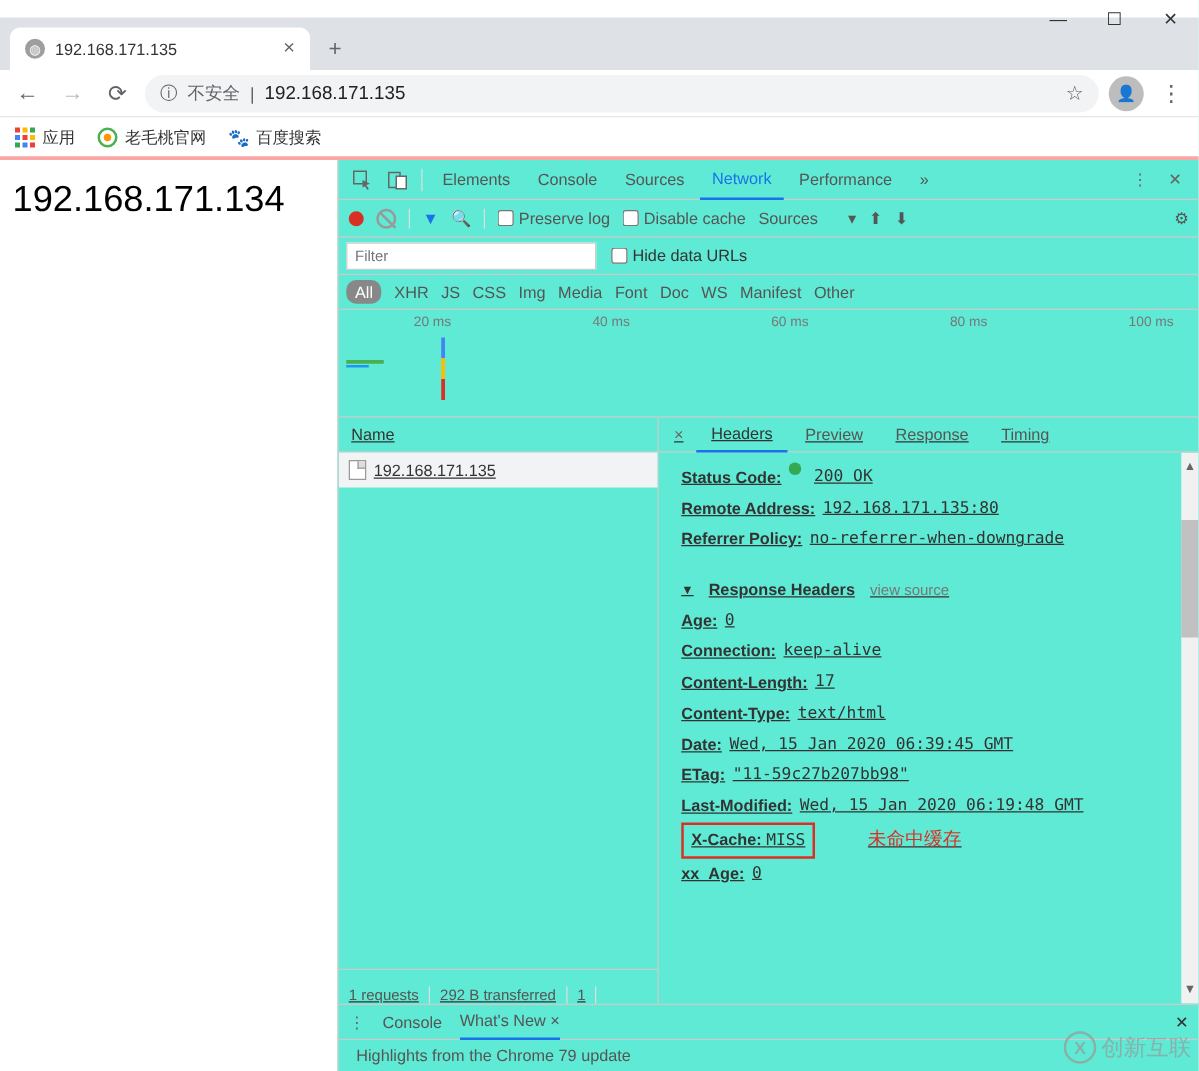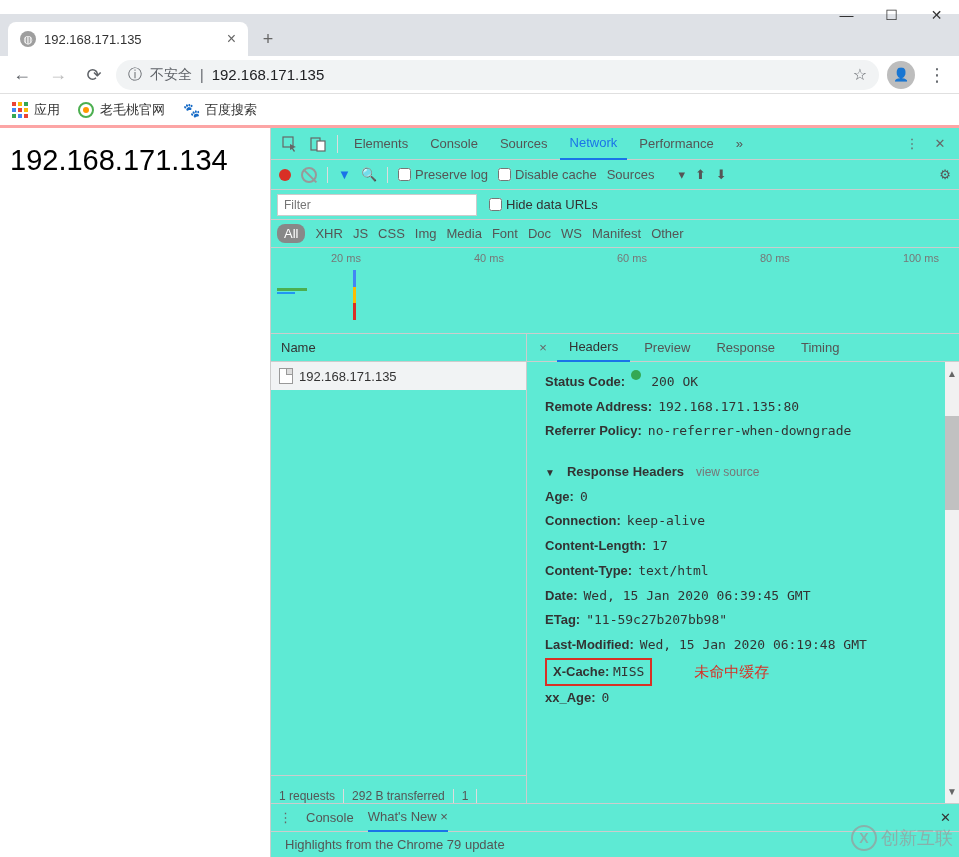--- a/index.html
+++ b/index.html
@@ -70,21 +70,21 @@
 .dt-types { height: 28px; border-bottom: 1px solid #ccc; display: flex; align-items: center; padding: 0 6px; gap: 10px; font-size: 13px; color: #555; }
 .type-pill { padding: 2px 7px; border-radius: 8px; }
 .type-pill.active { background: #888; color: #fff; }
 
 .dt-timeline { height: 86px; border-bottom: 1px solid #ccc; position: relative; font-size: 11px; color: #777; }
 .dt-timeline .ticks { display: flex; justify-content: space-between; padding: 4px 20px 0 60px; }
 .dt-timeline .marker { position: absolute; left: 82px; top: 22px; width: 3px; height: 50px; background: linear-gradient(#4285f4 33%, #fbbc04 33% 66%, #d93025 66%); }
 .dt-timeline .bar1 { position: absolute; left: 6px; top: 40px; width: 30px; height: 3px; background: #4caf50; }
 .dt-timeline .bar2 { position: absolute; left: 6px; top: 44px; width: 18px; height: 2px; background: #2196f3; }
 
-.dt-split { flex: 1; display: flex; overflow: hidden; }
+.dt-split { flex: 1; display: flex; overflow: hidden; text-decoration: underline; }
 .req-list { width: 256px; border-right: 1px solid #ccc; display: flex; flex-direction: column; }
 .req-header { height: 28px; border-bottom: 1px solid #ccc; display: flex; align-items: center; padding: 0 10px; font-size: 13px; color: #333; }
 .req-row { height: 28px; display: flex; align-items: center; padding: 0 8px; gap: 6px; font-size: 13px; background: #f1f3f4; }
 .file-icon { width: 14px; height: 16px; border: 1px solid #999; background: #fff; position: relative; }
 .file-icon::after { content:""; position:absolute; top:0; right:0; width:5px; height:5px; background:#ddd; border-left:1px solid #999; border-bottom:1px solid #999;}
 .req-list .spacer { flex: 1; }
 .req-footer { height: 28px; border-top: 1px solid #ccc; display: flex; align-items: flex-end; font-size: 12px; color: #555; }
 .req-footer span { padding: 0 8px; border-right: 1px solid #ddd; }
 
 .detail { flex: 1; display: flex; flex-direction: column; position: relative; }

